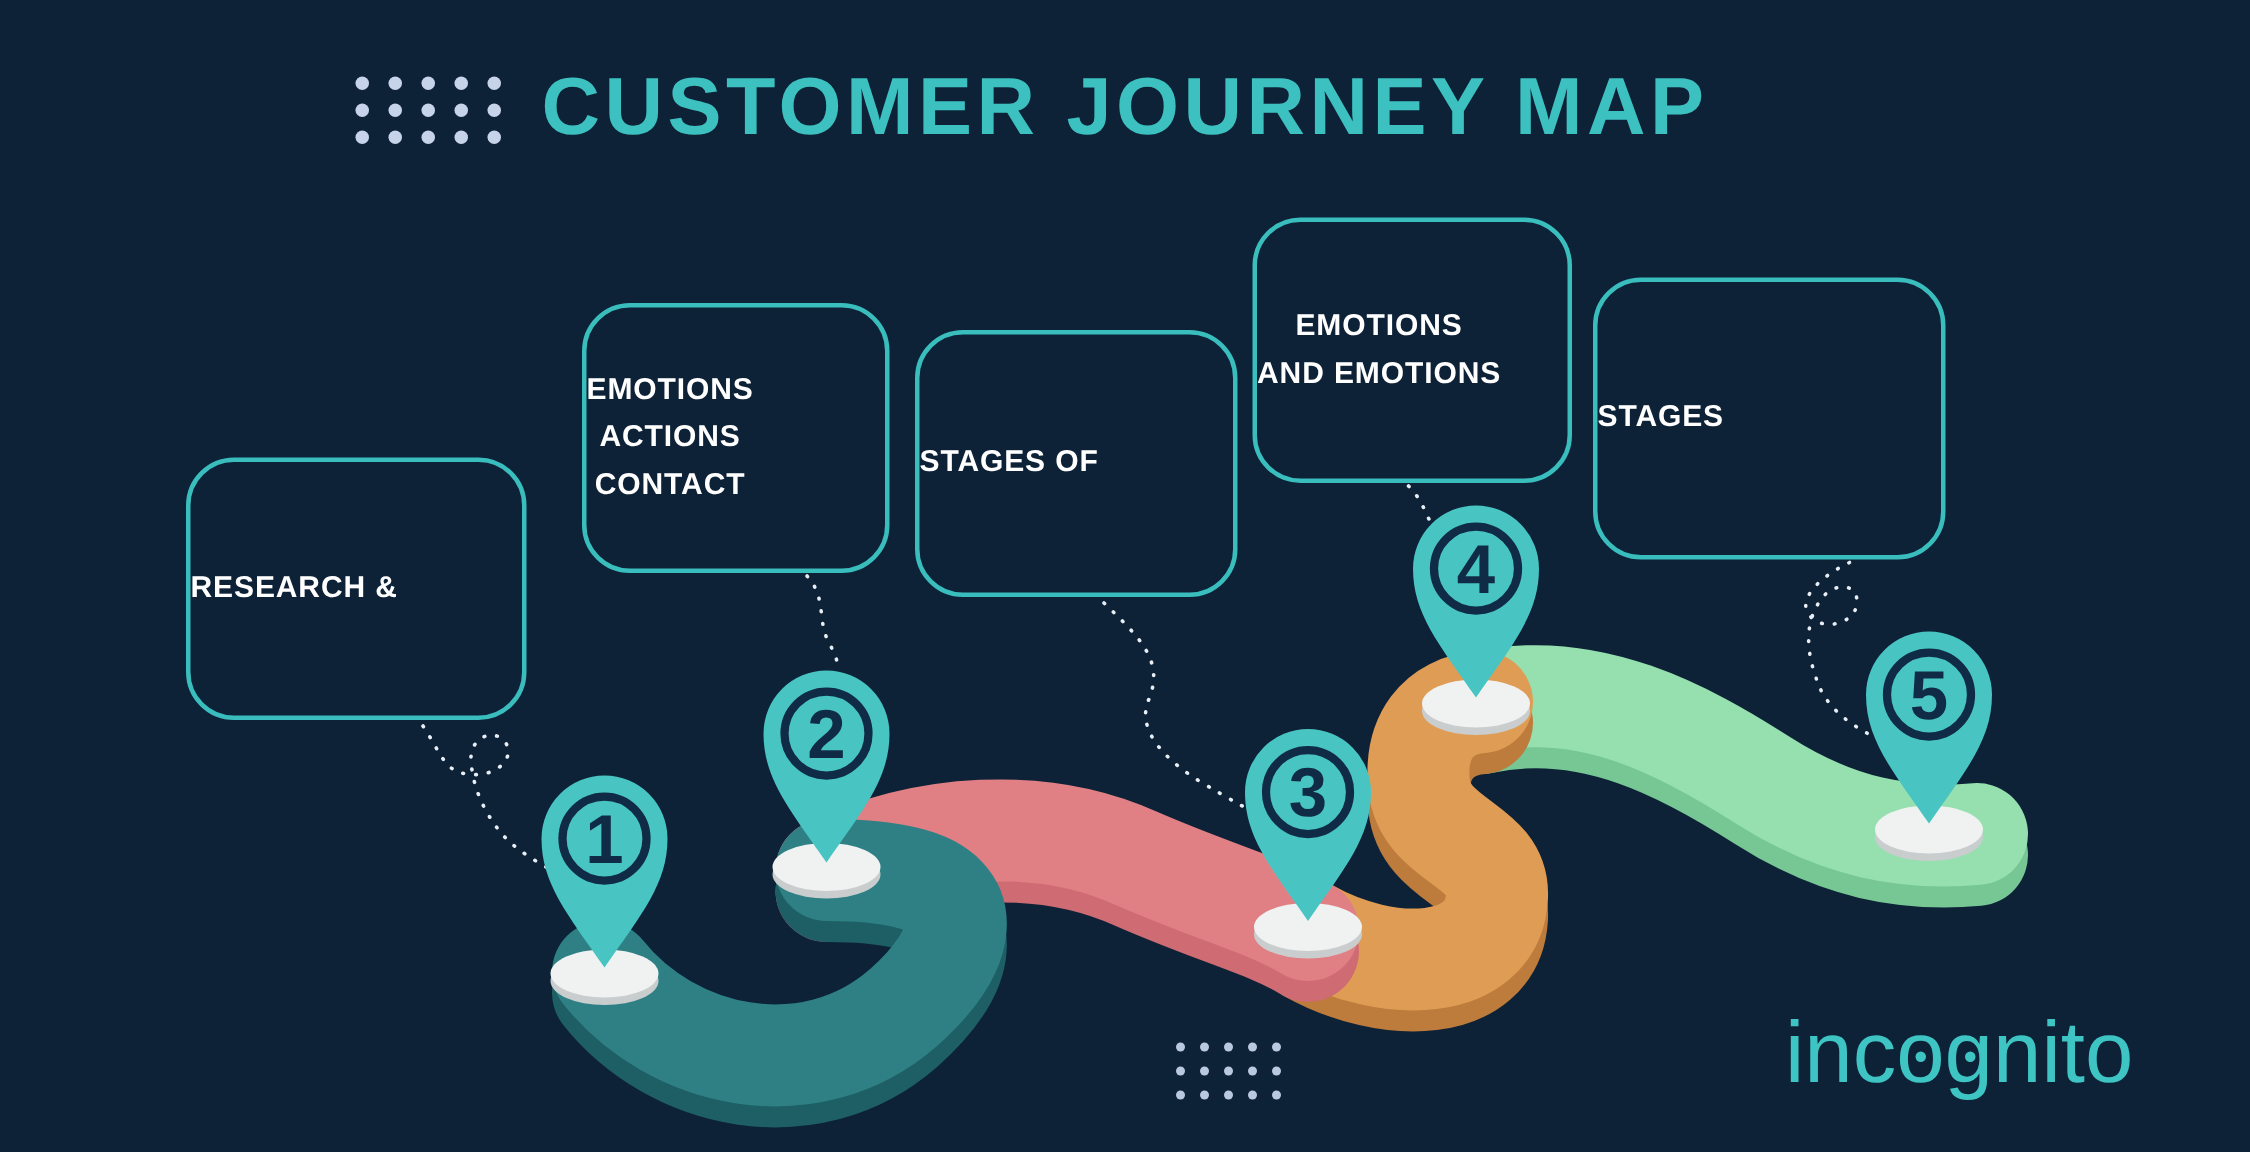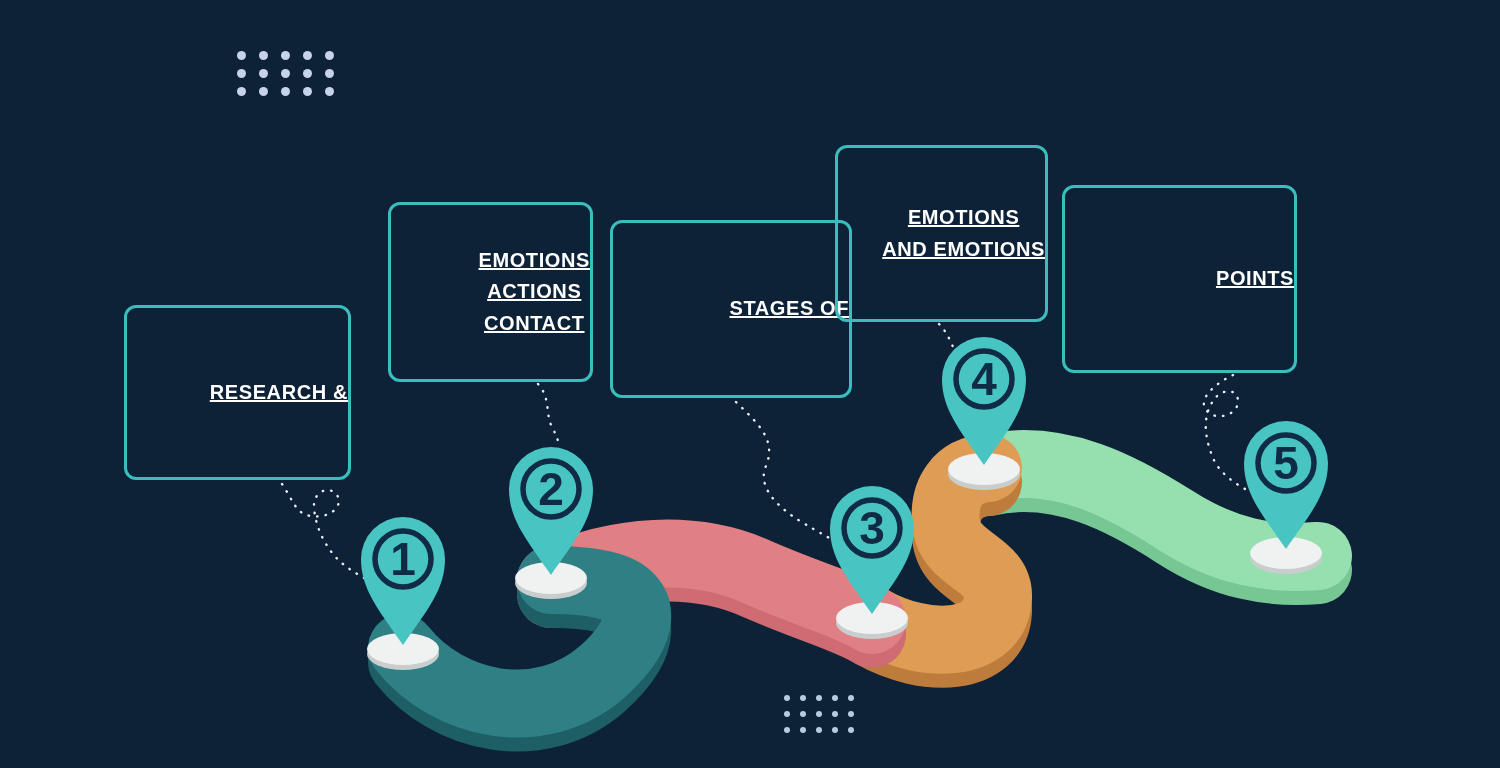--- a/index.html
+++ b/index.html
@@ -15,29 +15,29 @@
   }
   
   .dots{position:absolute;display:grid;grid-template-columns:repeat(5,auto);}
   .dots b{border-radius:50%;background:#C7D3E8;display:block;}
   .dots-top{left:237px;top:51px;gap:9px 13px;}
   .dots-top b{width:9px;height:9px;}
   .dots-bottom{left:784px;top:695px;gap:10px 10px;}
   .dots-bottom b{width:6px;height:6px;background:#B9C9E0;}
   
   .stage-box{
-    position:absolute;border:3.5px solid #39BDBD;border-radius:12px;
-    display:flex;align-items:center;justify-content:flex-end;text-align:center;
+    position:absolute;border:3.5px solid #39BDBD;border-radius:32px;
+    display:flex;align-items:center;justify-content:flex-start;text-align:center;
     color:#FFFFFF;font-size:20px;font-weight:bold;letter-spacing:.6px;
-    line-height:1.58;box-sizing:border-box;text-decoration:underline;
+    line-height:1.58;box-sizing:border-box;
   }
   .stage-box .lines span{display:block;}
   .box1{left:124px;top:305px;width:227px;height:175px;}
   .box2{left:388px;top:202px;width:205px;height:180px;}
-  .box3{left:610px;top:220px;width:242px;height:178px;}
+  .box3{left:610px;top:220px;width:215px;height:178px;}
   .box4{left:835px;top:145px;width:213px;height:177px;}
   .box5{left:1062px;top:185px;width:235px;height:188px;}
   
   .road-svg{position:absolute;left:0;top:0;width:1500px;height:768px;}
   
   .brand{
     position:absolute;left:1190px;top:668px;color:#3FC4C4;
     font-size:58px;font-weight:normal;letter-spacing:0;white-space:nowrap;
   }
   .brand .og{position:relative;display:inline-block;}
@@ -64,20 +64,21 @@
       <b></b>
       <b></b>
       <b></b>
     <b></b>
       <b></b>
       <b></b>
       <b></b>
       <b></b>
   </div>
 
+  <h1 class="page-title">CUSTOMER JOURNEY MAP</h1>
 
   <svg class="road-svg" viewBox="0 0 1500 768">
 
     <path d="M 988 468 C 1060 452, 1125 488, 1175 520 C 1225 552, 1270 560, 1318 556" fill="none" stroke="#76C794" stroke-width="68" stroke-linecap="round" transform="translate(0,14)"></path>
     <path d="M 988 468 C 1060 452, 1125 488, 1175 520 C 1225 552, 1270 560, 1318 556" fill="none" stroke="#95E0AE" stroke-width="68" stroke-linecap="round"></path>
 
     <path d="M 872 620 C 925 650, 995 648, 998 598 C 1000 562, 950 562, 946 523 C 943 492, 958 470, 988 468" fill="none" stroke="#BD7B3C" stroke-width="68" stroke-linecap="round" transform="translate(0,14)"></path>
     <path d="M 872 620 C 925 650, 995 648, 998 598 C 1000 562, 950 562, 946 523 C 943 492, 958 470, 988 468" fill="none" stroke="#DF9C55" stroke-width="68" stroke-linecap="round"></path>
 
     <path d="M 551 580 C 615 549, 695 544, 757 572 C 812 596, 846 604, 872 620" fill="none" stroke="#CE6B73" stroke-width="68" stroke-linecap="round" transform="translate(0,14)"></path>
@@ -152,21 +153,21 @@
     </div>
   </div>
   <div class="stage-box box4">
     <div class="lines">
       <span>EMOTIONS</span>
       <span>AND EMOTIONS</span>
     </div>
   </div>
   <div class="stage-box box5">
     <div class="lines">
-      <span>POINTS</span>
+      <span>STAGES</span>
     </div>
   </div>
 
   <div class="dots dots-bottom">
     <b></b>
       <b></b>
       <b></b>
       <b></b>
       <b></b>
     <b></b>
@@ -174,14 +175,15 @@
       <b></b>
       <b></b>
       <b></b>
     <b></b>
       <b></b>
       <b></b>
       <b></b>
       <b></b>
   </div>
 
+  <div class="brand"><span>inc</span><span class="og">og</span><span>nito</span></div>
 
 </div>
 
 </body></html>

